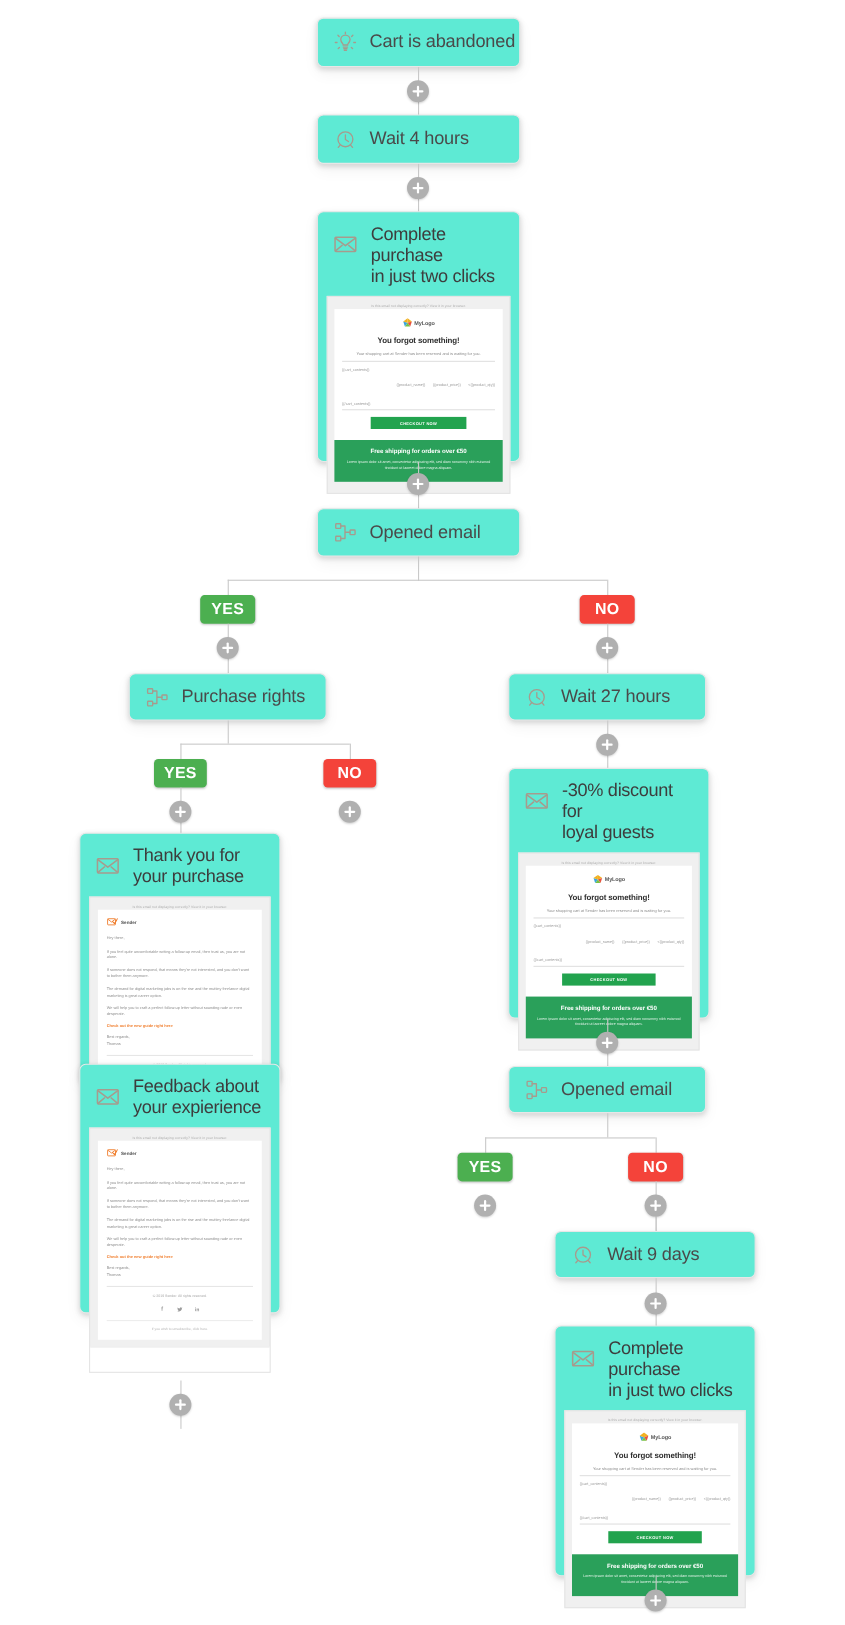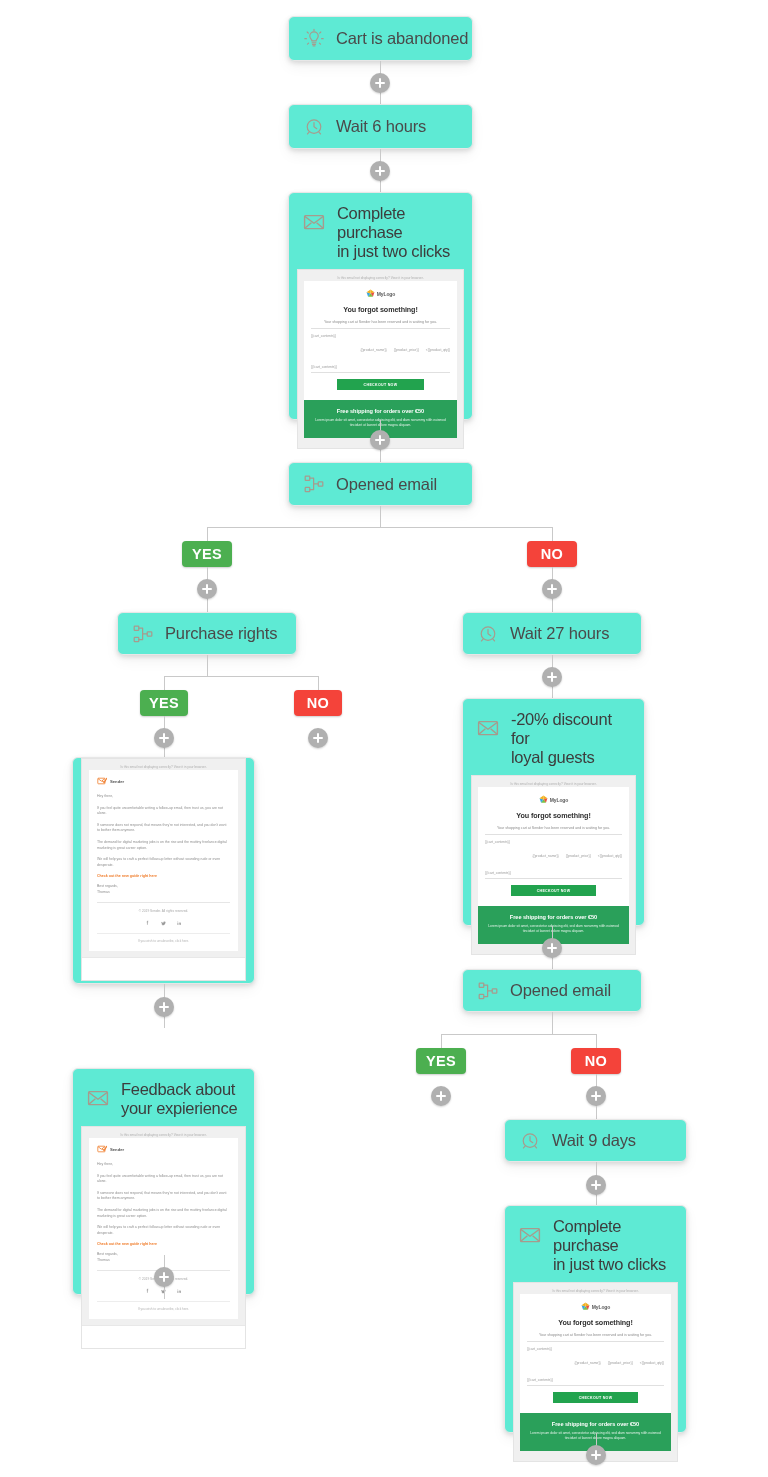--- a/index.html
+++ b/index.html
@@ -289,21 +289,21 @@
     </div>
     <div class="conn v" style="left: 380px; top: 61px; height: 44px;"></div>
     <div class="plus" style="left: 370px; top: 73px;"></div>
     <div class="node simple" style="left: 288px; top: 104px; width: 185px; height: 45px;">
       <div class="node-head">
         <svg width="22" height="22" viewBox="0 0 24 24" class="ico">
           <circle cx="12" cy="11.6" r="7.4" fill="none" stroke="#a79b8d" stroke-width="1.3"></circle>
           <path d="M12 7.2v4.6l3 2" fill="none" stroke="#a79b8d" stroke-width="1.3" stroke-linecap="round" stroke-linejoin="round"></path>
           <path d="M6.6 17.6 4.9 19.6M17.4 17.6l1.7 2" stroke="#a79b8d" stroke-width="1.3" stroke-linecap="round"></path>
         </svg>
-        <div class="node-title">Wait 6 hours</div>
+        <div class="node-title">Wait 4 hours</div>
       </div>
     </div>
     <div class="conn v" style="left: 380px; top: 149px; height: 44px;"></div>
     <div class="plus" style="left: 370px; top: 161px;"></div>
     <div class="node email" style="left: 288px; top: 192px; width: 185px; height: 228px;">
       <div class="node-head">
         <svg width="24" height="24" viewBox="0 0 24 24" class="ico">
           <rect x="2.6" y="5.6" width="18.8" height="13" rx=".8" fill="none" stroke="#a79b8d" stroke-width="1.4"></rect>
           <path d="M2.6 6.3 12 13.3l9.4-7M2.8 18.3l6.6-5.6M21.2 18.3l-6.6-5.6" fill="none" stroke="#a79b8d" stroke-width="1.4" stroke-linejoin="round"></path>
         </svg>
@@ -377,20 +377,28 @@
     <div class="conn v" style="left: 207px; top: 655px; height: 21px;"></div>
     <div class="conn h" style="left: 164px; top: 676px; width: 154px;"></div>
     <div class="conn v" style="left: 164px; top: 676px; height: 14px;"></div>
     <div class="conn v" style="left: 318px; top: 676px; height: 14px;"></div>
     <div class="badge yes" style="left: 140px; top: 690px; width: 48px;">YES</div>
     <div class="badge no" style="left: 294px; top: 690px; width: 48px;">NO</div>
     <div class="conn v" style="left: 164px; top: 716px; height: 44px;"></div>
     <div class="plus" style="left: 154px; top: 728px;"></div>
     <div class="plus" style="left: 308px; top: 728px;"></div>
     <div class="node email" style="left: 72px; top: 757px; width: 183px; height: 227px;">
+      <div class="node-head">
+        <svg width="24" height="24" viewBox="0 0 24 24" class="ico">
+          <rect x="2.6" y="5.6" width="18.8" height="13" rx=".8" fill="none" stroke="#a79b8d" stroke-width="1.4"></rect>
+          <path d="M2.6 6.3 12 13.3l9.4-7M2.8 18.3l6.6-5.6M21.2 18.3l-6.6-5.6" fill="none" stroke="#a79b8d" stroke-width="1.4" stroke-linejoin="round"></path>
+        </svg>
+        <div class="node-title">Thank you for
+your purchase</div>
+      </div>
       <div class="preview plain">
         <div class="pv-pre">Is this email not displaying correctly? View it in your browser.</div>
         <div class="pv2-body">
           <div class="pv2-logo">
             <svg width="10" height="8" viewBox="0 0 24 20">
               <rect x="1.5" y="3" width="18" height="14" rx="1.5" fill="none" stroke="#f07c2a" stroke-width="2"></rect>
               <path d="M2 4l8.5 6.5L19 4" fill="none" stroke="#f07c2a" stroke-width="2"></path>
               <path d="M13 9.5l4.5 4.5L24 3" fill="none" stroke="#f07c2a" stroke-width="2.6" stroke-linecap="round" stroke-linejoin="round"></path>
             </svg>
             <span class="pv2-logo-text">Sender</span>
@@ -417,21 +425,21 @@
               <path d="M9.5 9h2.3v1.1c.4-.7 1.2-1.3 2.4-1.3 2 0 2.8 1.2 2.8 3.3V17h-2.4v-4.4c0-1.1-.4-1.7-1.3-1.7-.8 0-1.4.6-1.4 1.7V17H9.5z" fill="#9b9b9b"></path>
             </svg>
           </div>
           <div class="pv2-foot">If you wish to unsubscribe, click here.</div>
         </div>
         <div class="pv2-tail"></div>
       </div>
     </div>
     <div class="conn v" style="left: 164px; top: 984px; height: 44px;"></div>
     <div class="plus" style="left: 154px; top: 997px;"></div>
-    <div class="node email" style="left: 72px; top: 1068px; width: 183px; height: 227px;">
+    <div class="node email" style="left: 72px; top: 967px; width: 183px; height: 227px;">
       <div class="node-head">
         <svg width="24" height="24" viewBox="0 0 24 24" class="ico">
           <rect x="2.6" y="5.6" width="18.8" height="13" rx=".8" fill="none" stroke="#a79b8d" stroke-width="1.4"></rect>
           <path d="M2.6 6.3 12 13.3l9.4-7M2.8 18.3l6.6-5.6M21.2 18.3l-6.6-5.6" fill="none" stroke="#a79b8d" stroke-width="1.4" stroke-linejoin="round"></path>
         </svg>
         <div class="node-title">Feedback about
 your expierience</div>
       </div>
       <div class="preview plain">
         <div class="pv-pre">Is this email not displaying correctly? View it in your browser.</div>
@@ -484,21 +492,21 @@
       </div>
     </div>
     <div class="conn v" style="left: 552px; top: 655px; height: 44px;"></div>
     <div class="plus" style="left: 542px; top: 667px;"></div>
     <div class="node email" style="left: 462px; top: 698px; width: 183px; height: 228px;">
       <div class="node-head">
         <svg width="24" height="24" viewBox="0 0 24 24" class="ico">
           <rect x="2.6" y="5.6" width="18.8" height="13" rx=".8" fill="none" stroke="#a79b8d" stroke-width="1.4"></rect>
           <path d="M2.6 6.3 12 13.3l9.4-7M2.8 18.3l6.6-5.6M21.2 18.3l-6.6-5.6" fill="none" stroke="#a79b8d" stroke-width="1.4" stroke-linejoin="round"></path>
         </svg>
-        <div class="node-title">-20% discount for
+        <div class="node-title">-30% discount for
 loyal guests</div>
       </div>
       <div class="preview">
         <div class="pv-pre">Is this email not displaying correctly? View it in your browser.</div>
         <div class="pv-body">
           <div class="pv-logo">
             <svg width="9" height="9" viewBox="0 0 24 24">
               <path d="M12 12 L12 1 L22.46162167924669 8.600813061875579 Z" fill="#f2b01e"></path>
               <path d="M12 12 L22.46162167924669 8.600813061875579 L18.465637775217203 20.899186938124423 Z" fill="#e8533f"></path>
               <path d="M12 12 L18.465637775217203 20.899186938124423 L5.534362224782797 20.899186938124423 Z" fill="#7ac143"></path>

